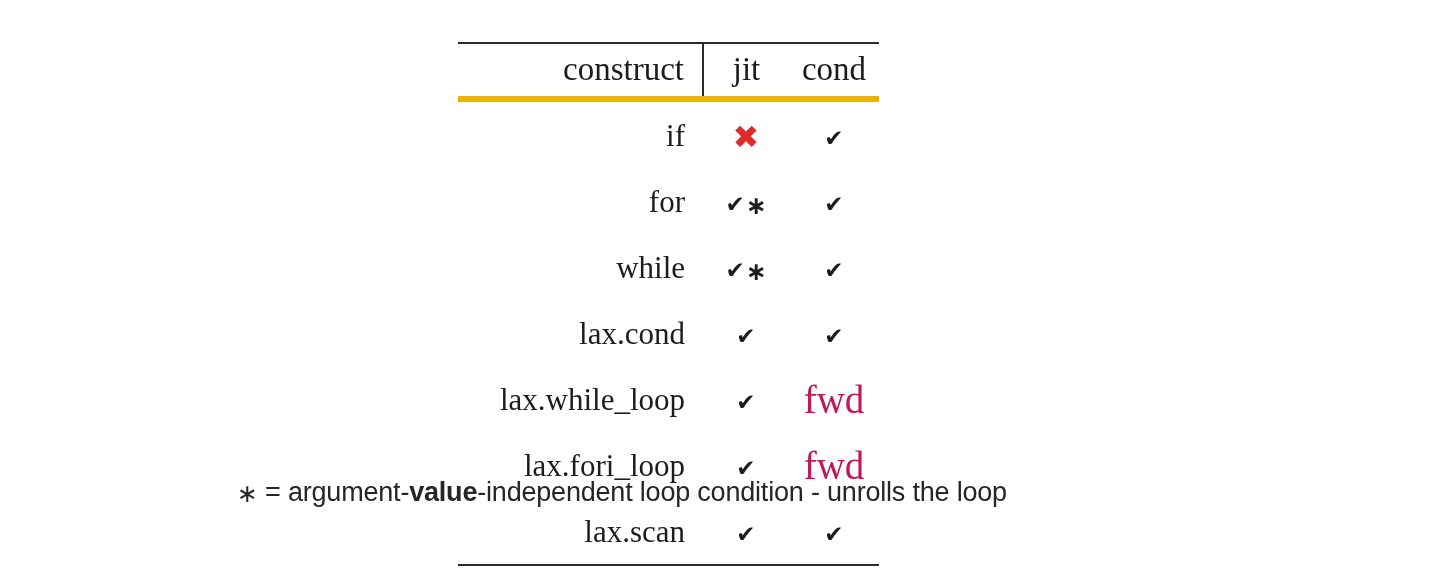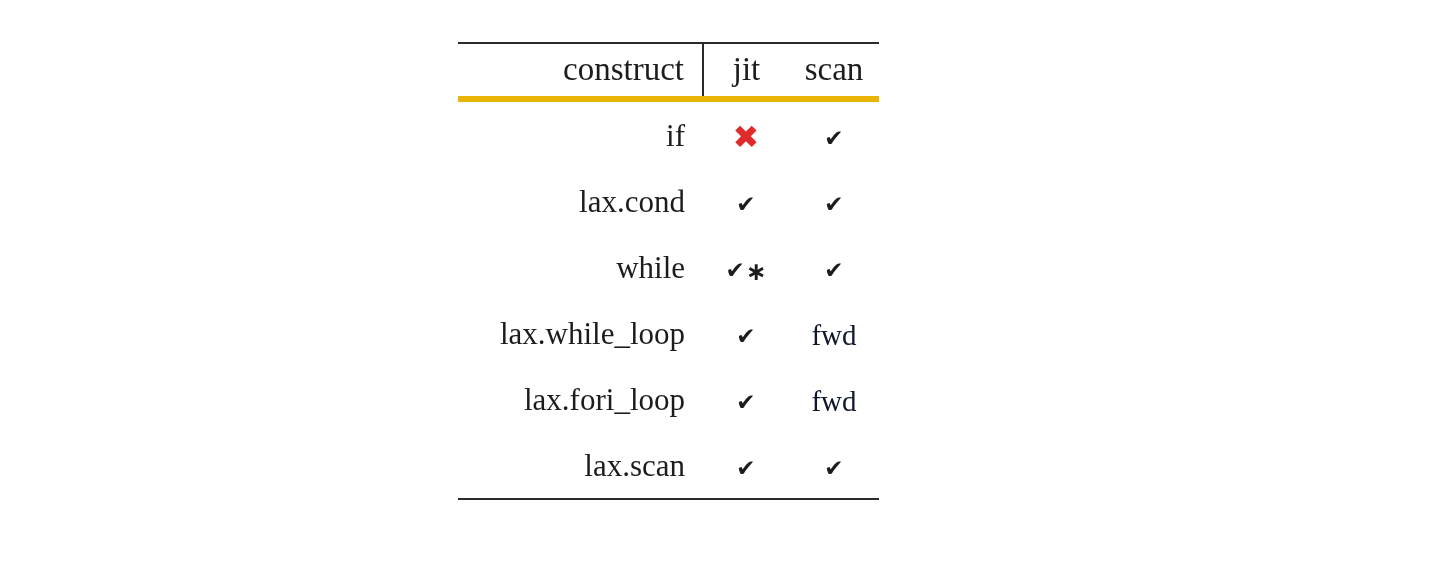--- a/index.html
+++ b/index.html
@@ -123,22 +123,22 @@
     font-family: "DejaVu Sans", sans-serif;
     font-size: 32px;
     font-weight: bold;
     color: #e02b2b;
     line-height: 1;
     position: relative;
     top: 1px;
   }
   .mark-text {
     font-family: "Liberation Serif", serif;
-    font-size: 29px;
-    color: #0f172a;
+    font-size: 39px;
+    color: #be185d;
   }
 
   
   .footnote {
     position: absolute;
     left: 237px;
     top: 477px;
     font-family: "Liberation Sans", sans-serif;
     font-size: 27px;
     line-height: 1.15;
@@ -165,37 +165,42 @@
     <table class="support-table">
       <colgroup>
         <col class="col-construct">
         <col class="col-jit">
         <col class="col-grad">
       </colgroup>
       <thead>
         <tr class="head-row">
           <th class="th-construct">construct</th>
           <th class="th-jit">jit</th>
-          <th class="th-grad">scan</th>
+          <th class="th-grad">cond</th>
         </tr>
       </thead>
       <tbody id="table-body">
           <tr>
             <td class="td-construct">if</td>
             <td class="td-jit"><span class="mark mark-cross">✖</span></td>
             <td class="td-grad"><span class="mark mark-check">✔</span></td>
           </tr>
           <tr>
-            <td class="td-construct">lax.cond</td>
-            <td class="td-jit"><span class="mark mark-check">✔</span></td>
+            <td class="td-construct">for</td>
+            <td class="td-jit"><span class="mark mark-check">✔</span><span class="mark mark-star">∗</span></td>
             <td class="td-grad"><span class="mark mark-check">✔</span></td>
           </tr>
           <tr>
             <td class="td-construct">while</td>
             <td class="td-jit"><span class="mark mark-check">✔</span><span class="mark mark-star">∗</span></td>
+            <td class="td-grad"><span class="mark mark-check">✔</span></td>
+          </tr>
+          <tr>
+            <td class="td-construct">lax.cond</td>
+            <td class="td-jit"><span class="mark mark-check">✔</span></td>
             <td class="td-grad"><span class="mark mark-check">✔</span></td>
           </tr>
           <tr>
             <td class="td-construct">lax.while_loop</td>
             <td class="td-jit"><span class="mark mark-check">✔</span></td>
             <td class="td-grad"><span class="mark mark-text">fwd</span></td>
           </tr>
           <tr>
             <td class="td-construct">lax.fori_loop</td>
             <td class="td-jit"><span class="mark mark-check">✔</span></td>
@@ -203,14 +208,17 @@
           </tr>
           <tr class="last-row">
             <td class="td-construct">lax.scan</td>
             <td class="td-jit"><span class="mark mark-check">✔</span></td>
             <td class="td-grad"><span class="mark mark-check">✔</span></td>
           </tr>
         </tbody>
     </table>
   </div>
 
+  <div class="footnote">
+    <span class="fn-star">∗</span><span> = argument-</span><b>value</b><span>-independent loop condition - unrolls the loop</span>
+  </div>
 
 </div>
 
 </body></html>

